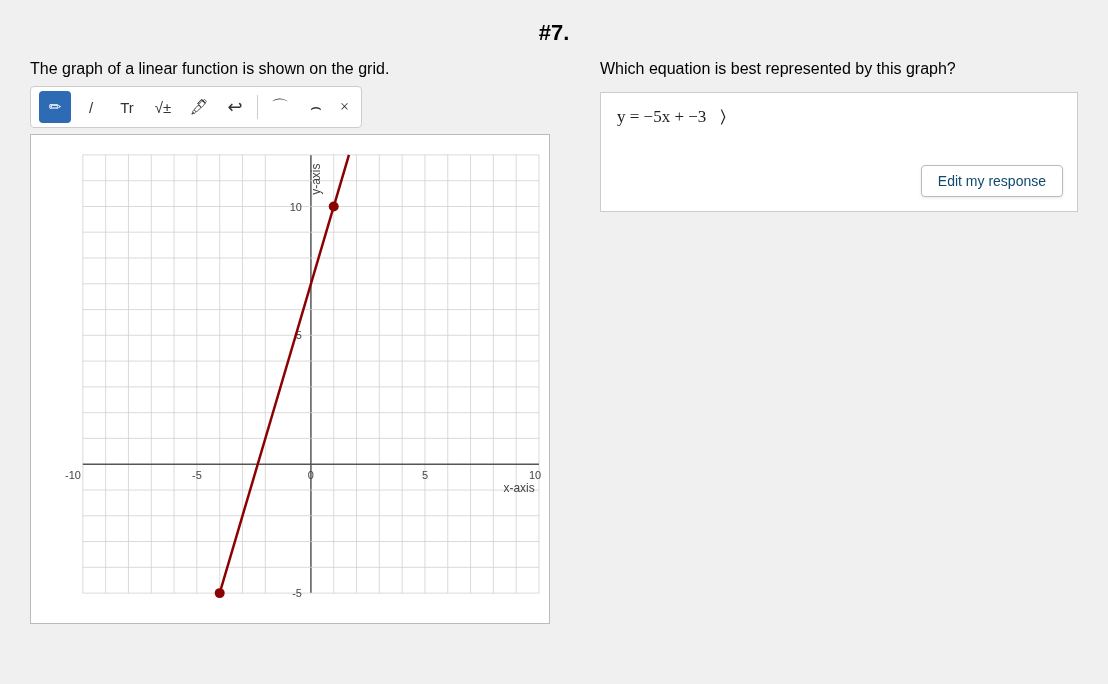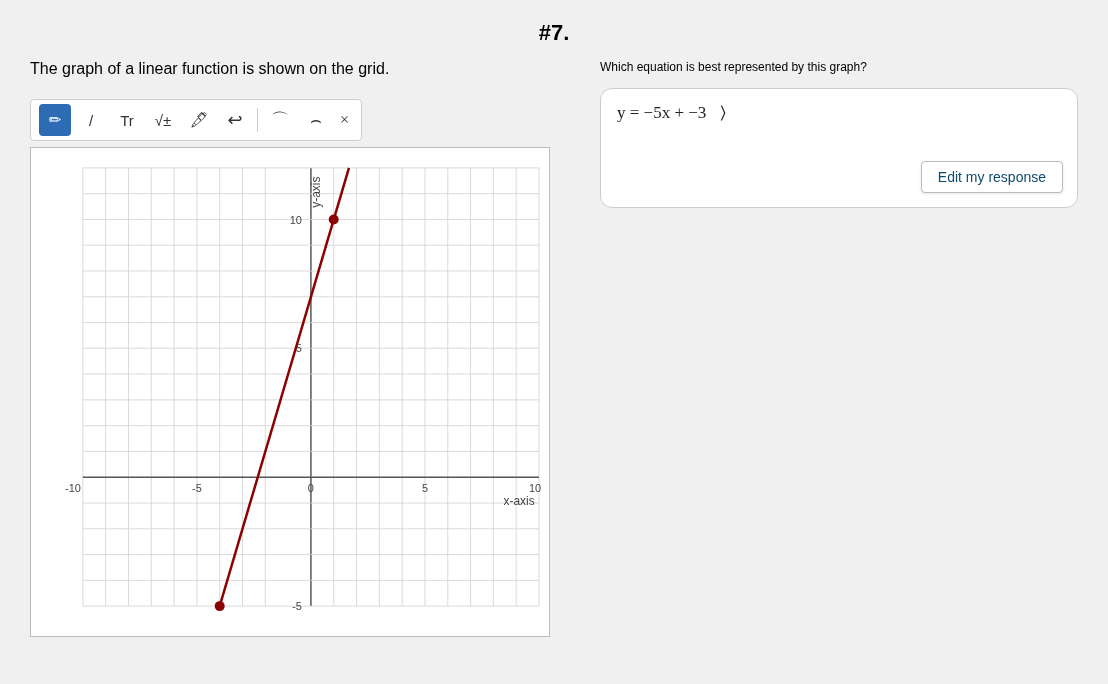--- a/index.html
+++ b/index.html
@@ -32,21 +32,21 @@
       gap: 30px;
       align-items: flex-start;
     }
     .left-panel {
       display: flex;
       flex-direction: column;
       flex: 0 0 540px;
     }
     .problem-text {
       font-size: 16px;
-      margin-bottom: 21px;
+      margin-bottom: 8px;
       font-family: Arial, sans-serif;
     }
     .toolbar {
       display: flex;
       flex-direction: row;
       align-items: center;
       gap: 4px;
       margin-bottom: 6px;
       background: white;
       border: 1px solid #ccc;
@@ -100,28 +100,28 @@
       width: 100%;
       height: 100%;
     }
     
     .right-panel {
       display: flex;
       flex-direction: column;
       flex: 1;
     }
     .right-question-text {
-      font-size: 12px;
+      font-size: 16px;
       margin-bottom: 14px;
       font-family: Arial, sans-serif;
     }
     .answer-box {
       background: white;
       border: 1px solid #ccc;
-      border-radius: 12px;
+      border-radius: 0;
       padding: 14px 16px;
       min-height: 120px;
       position: relative;
     }
     .answer-text {
       font-size: 17px;
       font-family: 'Times New Roman', serif;
       color: #222;
       display: flex;
       align-items: center;

